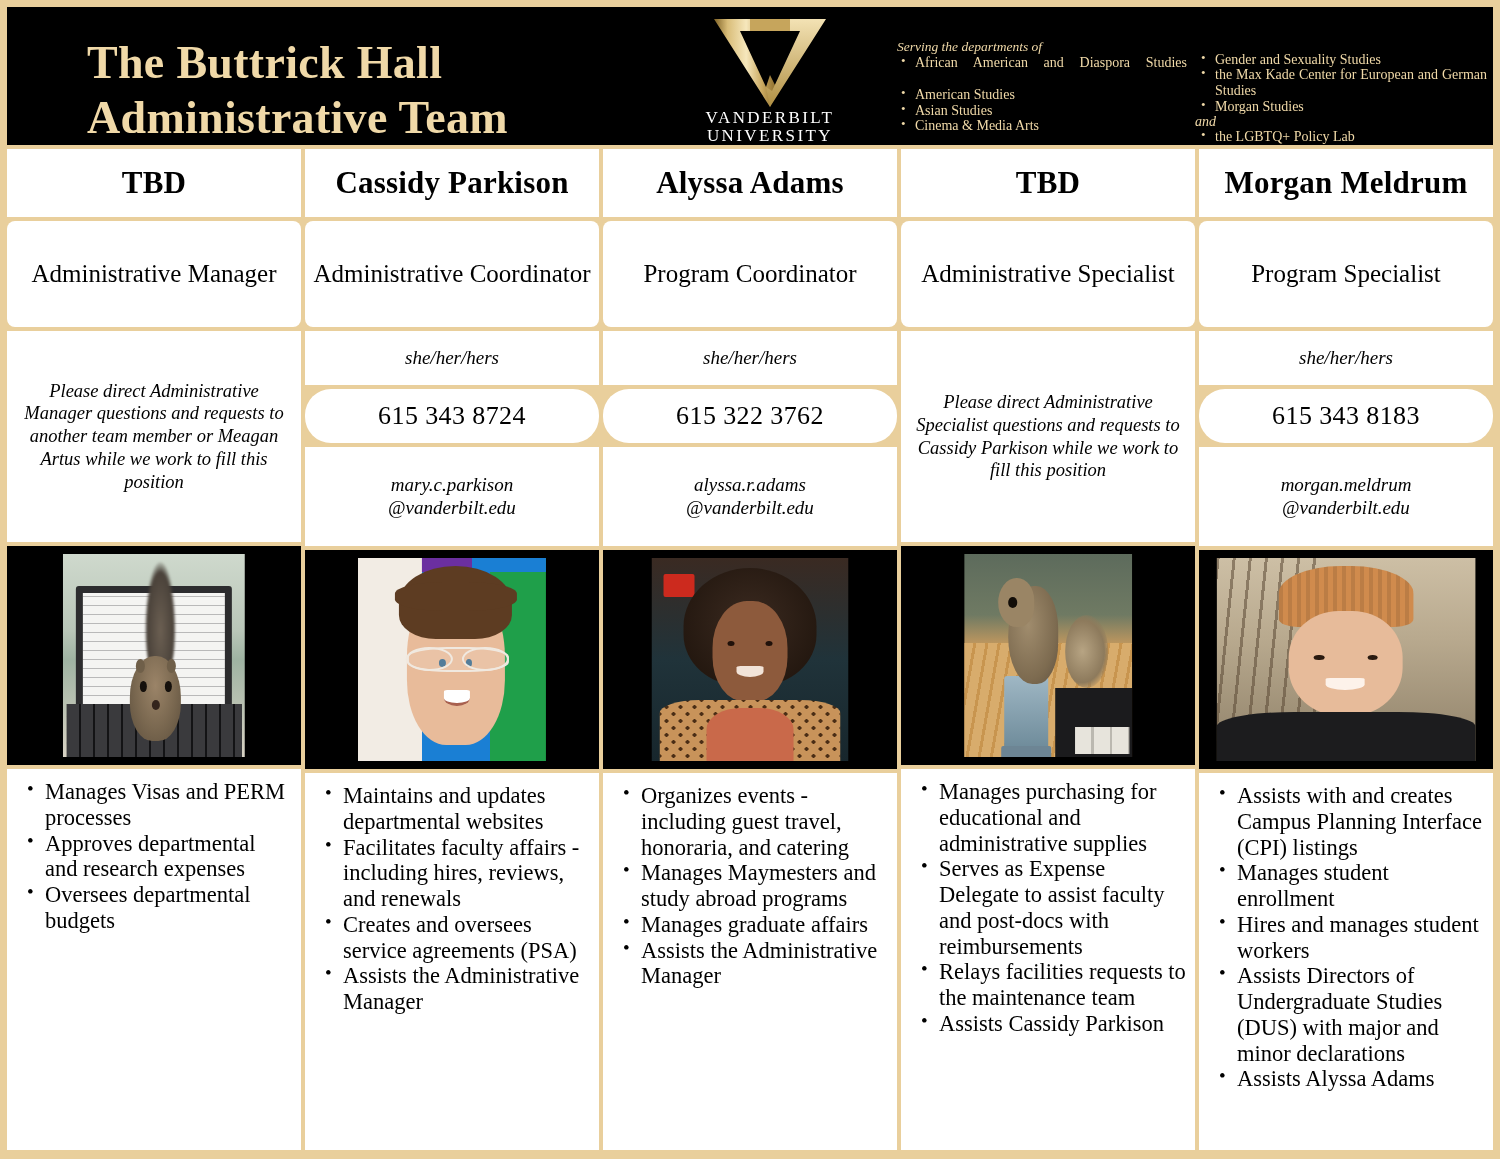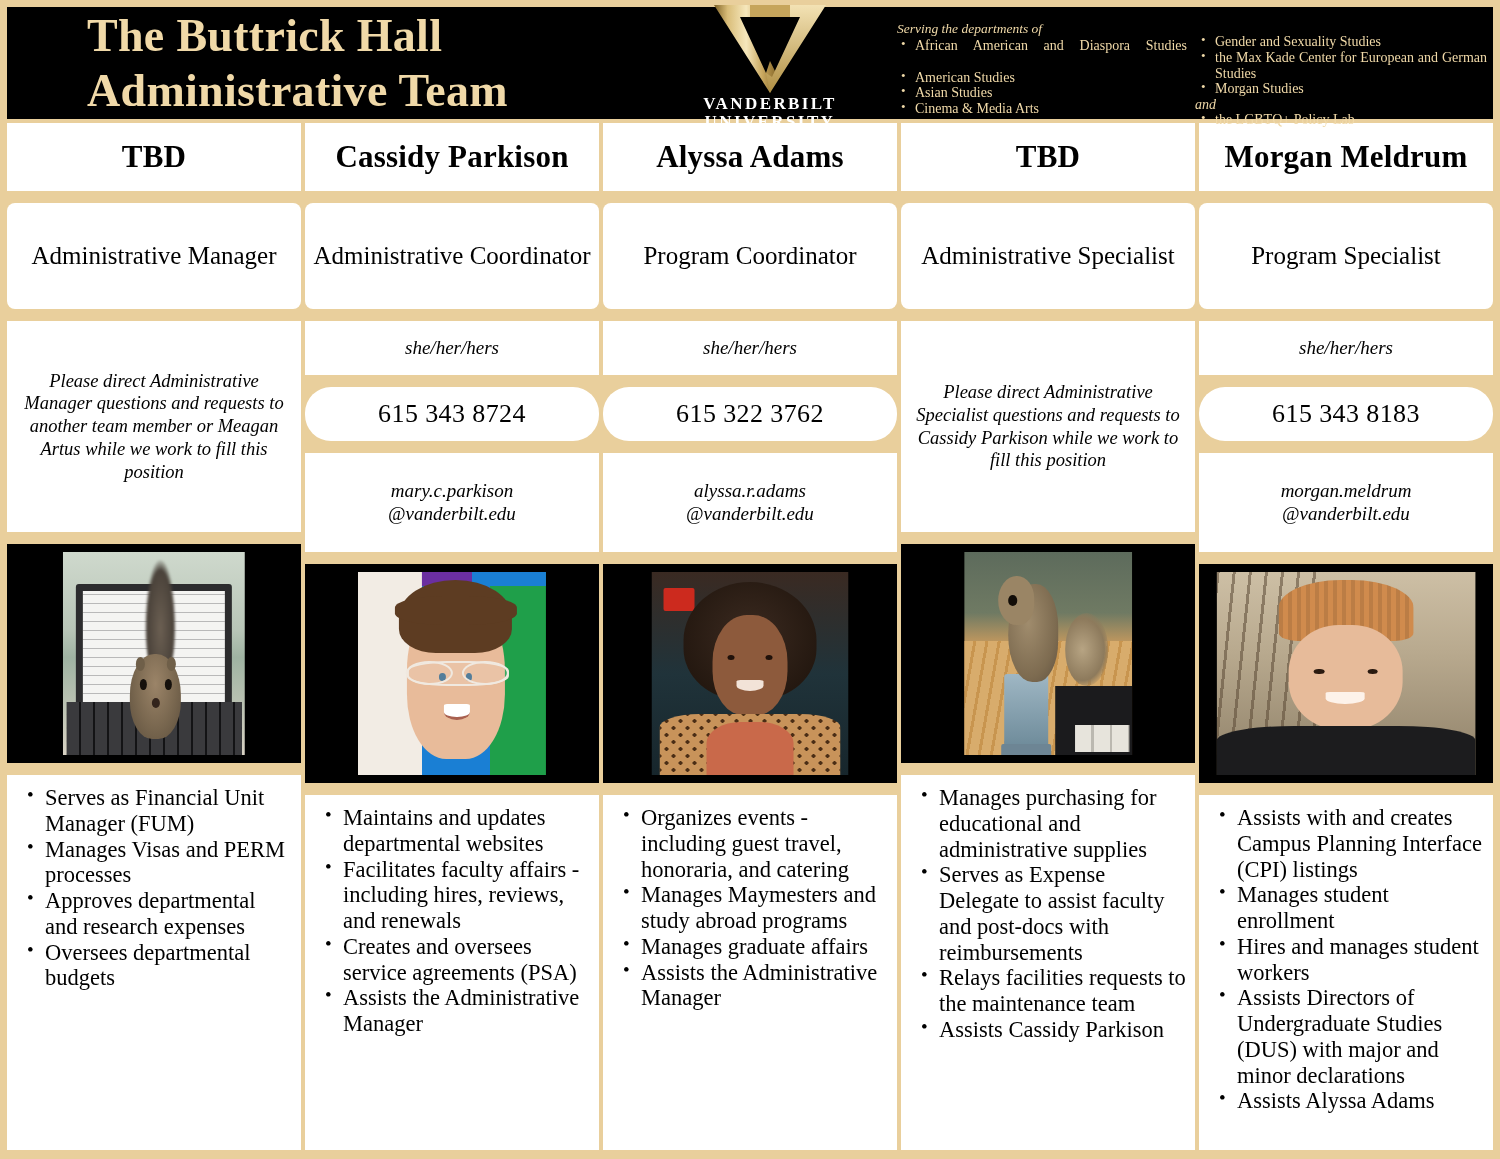--- a/index.html
+++ b/index.html
@@ -18,23 +18,23 @@
     height: 1159px;
     background: #e9cf9c;
     padding: 7px 7px 9px 7px;
     display: flex;
     flex-direction: column;
   }
 
   
   .header {
     background: #000000;
-    height: 112px;
-    display: flex;
-    align-items: center;
+    height: 138px;
+    display: flex;
+    align-items: flex-end;
     flex: 0 0 auto;
     position: relative;
   }
 
   .header-title {
     width: 660px;
     display: flex;
     flex-direction: column;
     justify-content: center;
     padding-left: 80px;
@@ -53,21 +53,21 @@
     display: flex;
     flex-direction: column;
     align-items: center;
     justify-content: flex-start;
     padding-top: 8px;
   }
   .v-mark { width: 120px; height: 92px; display:block; }
   .logo-word {
     color: #ffffff;
     font-size: 17px;
-    font-weight: bold;
+    font-weight: normal;
     letter-spacing: 2.4px;
     line-height: 1.06;
     text-align: center;
     font-family: "Liberation Serif", serif;
   }
 
   .depts {
     flex: 1;
     display: flex;
     padding: 24px 6px 0 0;
@@ -115,21 +115,21 @@
     flex: 1;
     display: flex;
     background: #e9cf9c;
     gap: 4px;
     padding-top: 4px;
   }
   .col {
     flex: 1;
     display: flex;
     flex-direction: column;
-    gap: 12px;
+    gap: 4px;
     min-width: 0;
   }
 
   .cell {
     background: #ffffff;
     display: flex;
     align-items: center;
     justify-content: center;
     text-align: center;
     padding: 4px 6px;
@@ -342,21 +342,20 @@
                 <div class="sq-ear r"></div>
               <div class="sq-eye l"></div>
                 <div class="sq-eye r"></div>
               <div class="sq-nose"></div>
             </div>
           </div>
         </div>
       </div>
       <div class="cell cell-duties">
         <ul class="duties">
-          <li>Serves as Financial Unit Manager (FUM)</li>
           <li>Manages Visas and PERM processes</li>
           <li>Approves departmental and research expenses</li>
           <li>Oversees departmental budgets</li>
         </ul>
       </div>
     </div>
 
     <div class="col">
       <div class="cell cell-name">Cassidy Parkison</div>
       <div class="cell cell-title">Administrative Coordinator</div>

